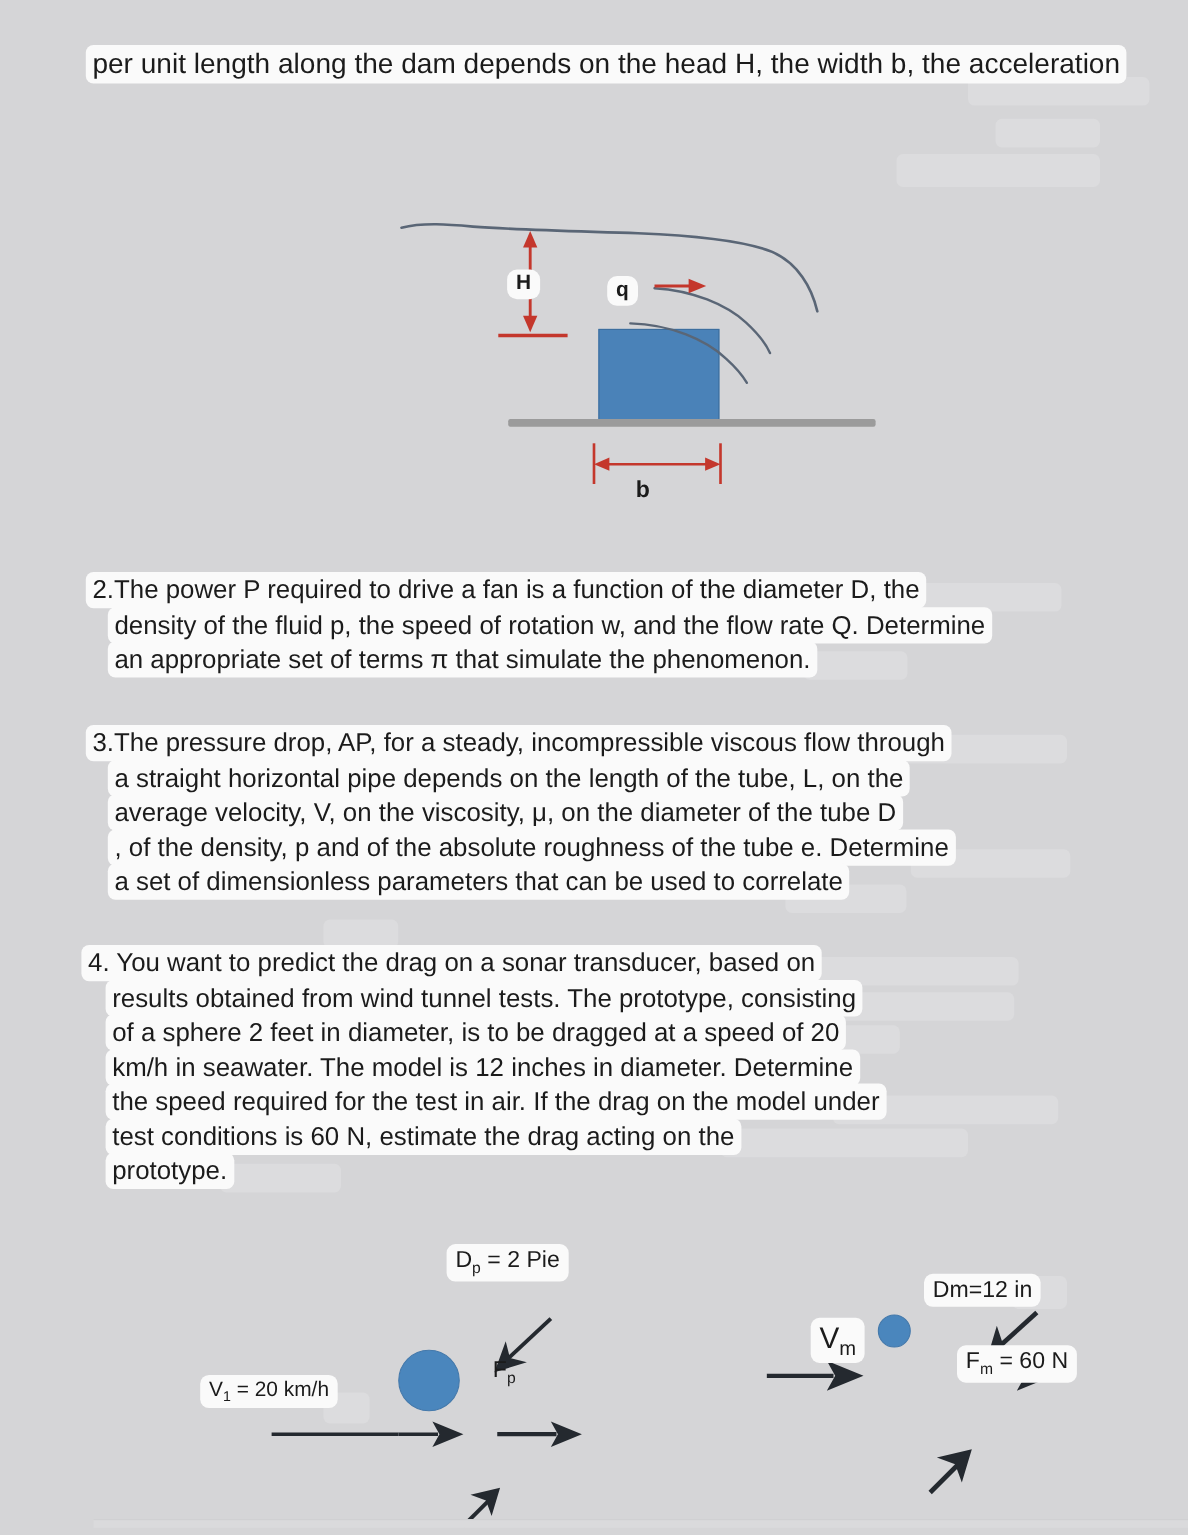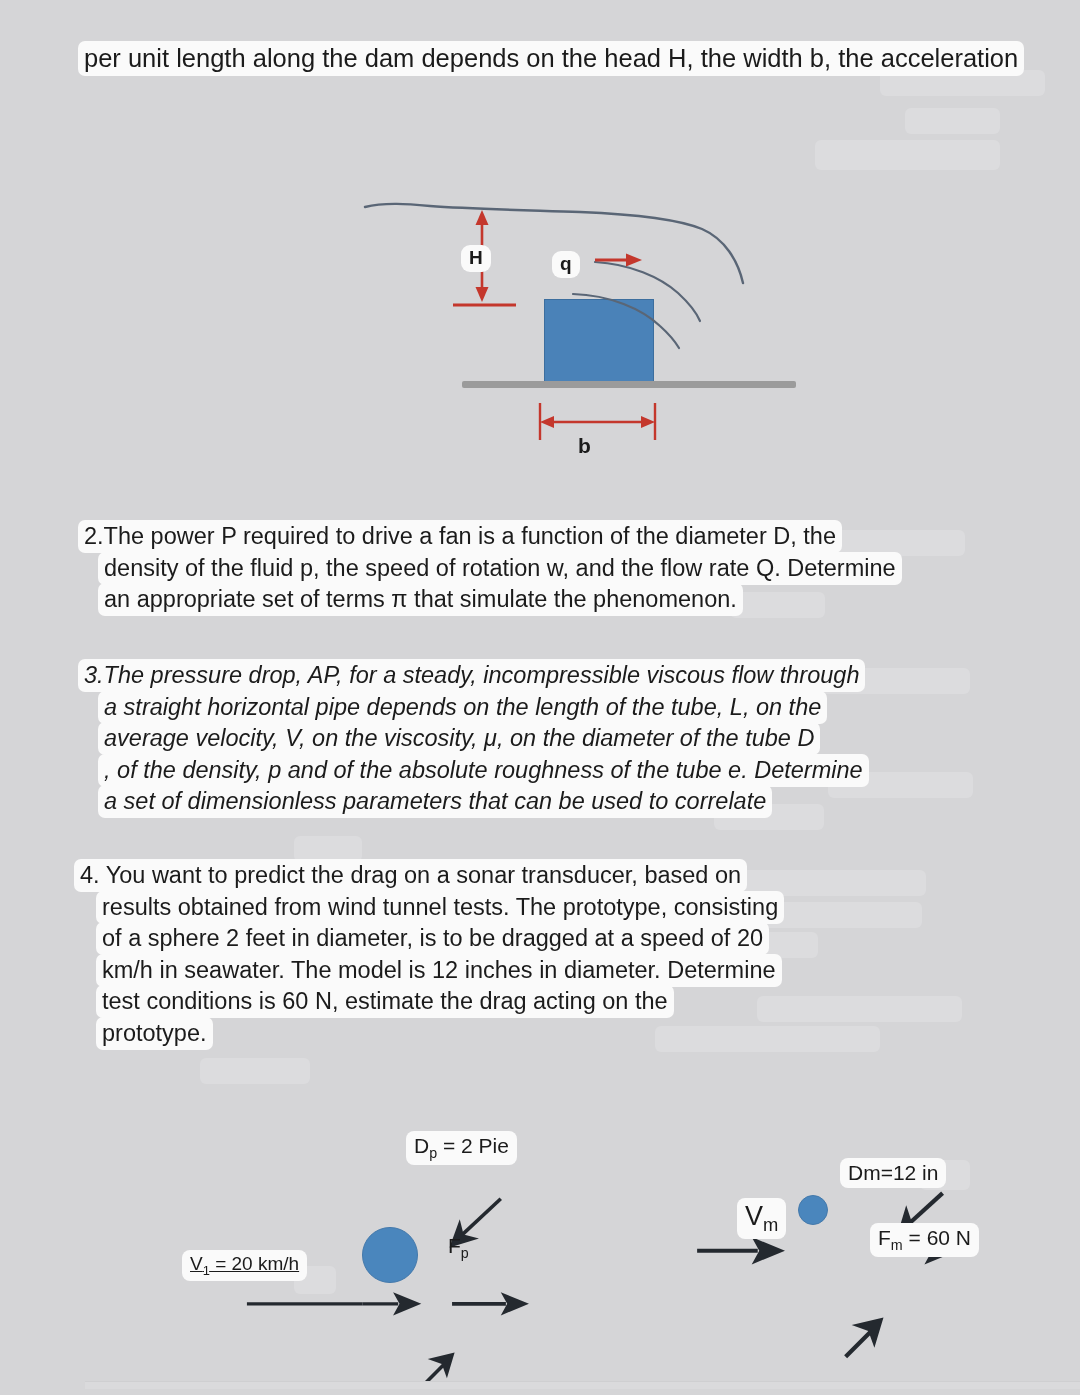--- a/index.html
+++ b/index.html
@@ -48,21 +48,21 @@
   .qline > span.hl {
     background: #fafafa;
     border-radius: 7px;
     padding: 3px 6px 4px 6px;
     box-decoration-break: clone;
     -webkit-box-decoration-break: clone;
   }
 
   #q1 { left: 78px;  top: 46px;  font-size: 25.5px; }
   #q2 { left: 78px;  top: 525px; font-size: 23.5px; }
-  #q3 { left: 78px;  top: 664px; font-size: 23.5px; font-style: italic; }
+  #q3 { left: 78px;  top: 664px; font-size: 23.5px; }
   #q4 { left: 74px;  top: 864px; font-size: 23.5px; }
 
   #q2 .qline, #q3 .qline, #q4 .qline { margin-bottom: 8px; }
 
   .ind { padding-left: 20px; }
   .ind2 { padding-left: 22px; }
 
   
   #dam-figure {
     position: absolute;
@@ -129,21 +129,21 @@
     background: #fafafa;
     border-radius: 8px;
     padding: 2px 8px;
     font-size: 20px;
     white-space: nowrap;
     line-height: 1.25;
   }
   .lbl sub { font-size: 0.68em; }
 
   #lbl-dp  { left: 236px; top: 6px;  font-size: 21px; }
-  #lbl-v1  { left: 12px;  top: 125px; font-size: 19px; text-decoration: underline; }
+  #lbl-v1  { left: 12px;  top: 125px; font-size: 19px; }
   #lbl-fp  { left: 278px; top: 108px; background: none; padding: 0; font-size: 21px; }
 
   #lbl-dm  { left: 155px; top: 8px;  font-size: 21px; }
   #lbl-vm  { left: 52px;  top: 48px; font-size: 27px; }
   #lbl-fm  { left: 185px; top: 73px; font-size: 21px; }
 </style>
 </head>
 <body>
 
 <div class="ghost" style="left:880px;  top:70px;   width:165px; height:26px;"></div>
@@ -237,20 +237,21 @@
   <span class="qline ind"><span class="hl">average velocity, V, on the viscosity, μ, on the diameter of the tube D</span></span>
   <span class="qline ind"><span class="hl">, of the density, p and of the absolute roughness of the tube e. Determine</span></span>
   <span class="qline ind"><span class="hl">a set of dimensionless parameters that can be used to correlate</span></span>
 </div>
 
 <div class="qblock" id="q4">
   <span class="qline"><span class="hl">4. You want to predict the drag on a sonar transducer, based on</span></span>
   <span class="qline ind2"><span class="hl">results obtained from wind tunnel tests. The prototype, consisting</span></span>
   <span class="qline ind2"><span class="hl">of a sphere 2 feet in diameter, is to be dragged at a speed of 20</span></span>
   <span class="qline ind2"><span class="hl">km/h in seawater. The model is 12 inches in diameter. Determine</span></span>
+  <span class="qline ind2"><span class="hl">the speed required for the test in air. If the drag on the model under</span></span>
   <span class="qline ind2"><span class="hl">test conditions is 60 N, estimate the drag acting on the</span></span>
   <span class="qline ind2"><span class="hl">prototype.</span></span>
 </div>
 
 <div class="sphere-fig" id="fig-proto">
   <div class="circle" id="circle-proto"></div>
 
   <svg class="svgfull" viewBox="0 0 390 215">
     <defs>
       <marker id="ar-k" markerWidth="11" markerHeight="9" refX="10" refY="4.5" orient="auto" markerUnits="strokeWidth">

